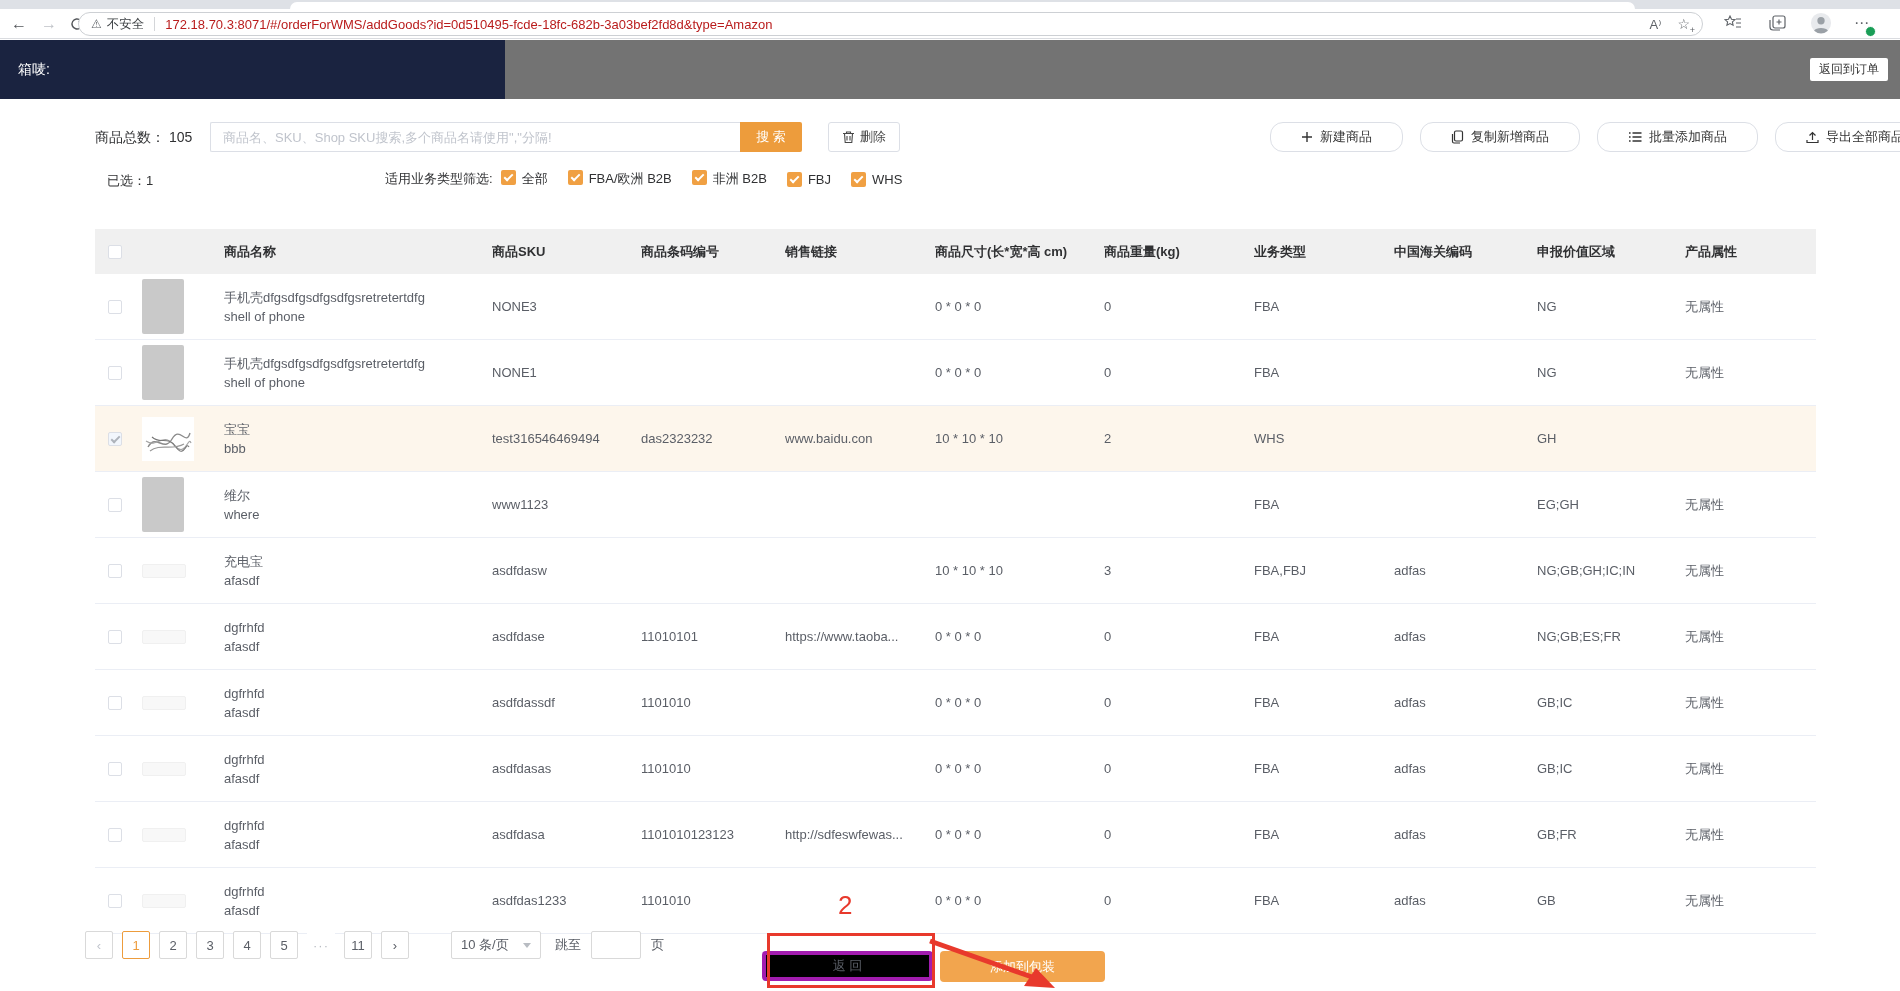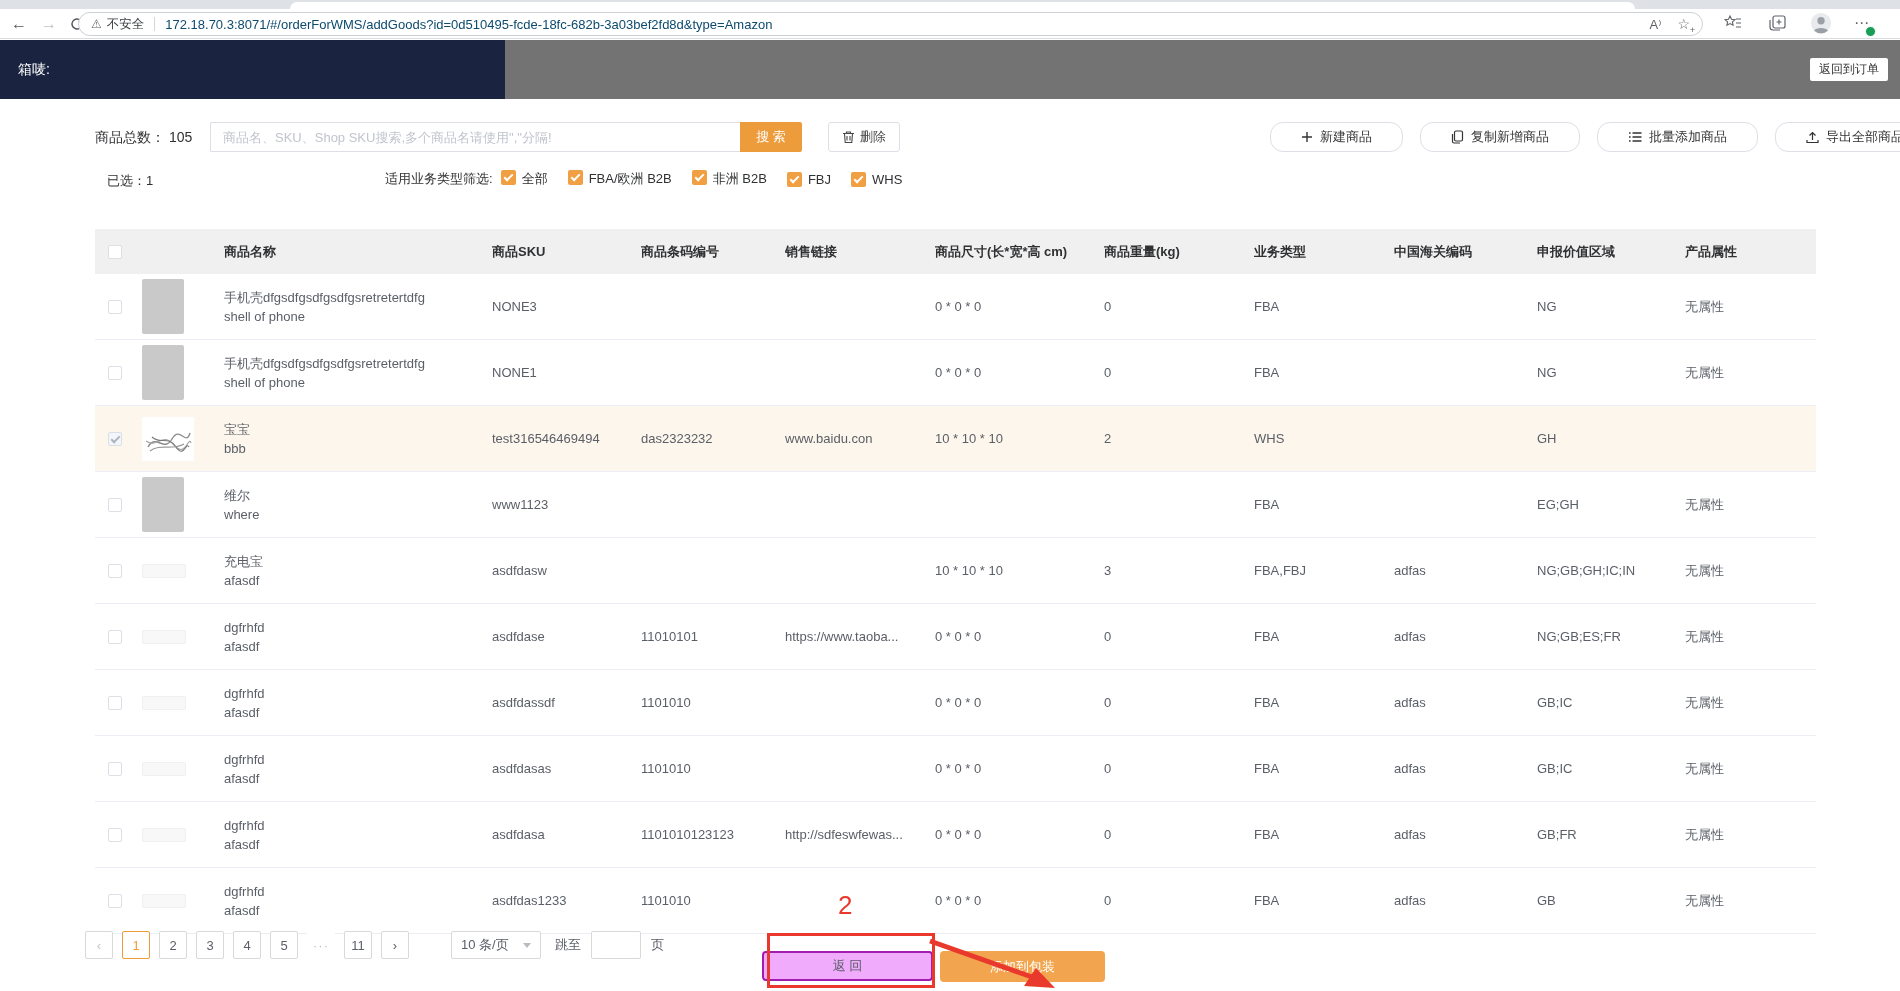--- a/index.html
+++ b/index.html
@@ -8,21 +8,21 @@
 
   
   .tabstrip{position:absolute;left:0;top:0;width:1900px;height:9px;background:#dee1e6;}
   .tab{position:absolute;left:290px;top:2px;width:1345px;height:7px;background:#fff;border-radius:8px 8px 0 0;}
   .btoolbar{position:absolute;left:0;top:9px;width:1900px;height:30px;background:#fff;border-bottom:1px solid #dadce0;box-sizing:border-box;}
   .nav-ic{position:absolute;top:3px;width:26px;height:24px;display:flex;align-items:center;justify-content:center;font-size:16px;color:#54575b;}
   .nav-ic.disabled{color:#bfc2c7;}
   .addr{position:absolute;left:78px;top:3px;width:1625px;height:24px;border:1px solid #cdd0d4;border-radius:13px;background:#fff;box-sizing:border-box;display:flex;align-items:center;padding:0 12px;font-size:12.5px;color:#3c4043;}
   .addr .warn{font-size:12px;color:#5f6368;margin-right:5px;}
   .addr .sep{width:1px;height:14px;background:#d4d6d9;margin:0 10px;}
-  .addr .url{font-size:13px;color:#0c4a6e;white-space:nowrap;}
+  .addr .url{font-size:13px;color:#b91c1c;white-space:nowrap;}
   .addr .right{margin-left:auto;display:flex;align-items:center;gap:16px;color:#5f6368;font-size:13px;}
   .addr .star{font-size:14px;position:relative;}
   .addr .star .plus{position:absolute;right:-5px;bottom:-3px;font-size:9px;color:#5f6368;}
   .chrome-right{position:absolute;top:3px;display:flex;align-items:center;gap:22px;}
   .ch-ic{width:22px;height:22px;display:flex;align-items:center;justify-content:center;color:#5f6368;}
   .more-dots{position:relative;font-size:15px;color:#5f6368;}
   .more-dots .badge{position:absolute;right:-7px;bottom:-5px;width:9px;height:9px;border-radius:50%;background:#1a9e57;border:1px solid #fff;}
 
   
   .appheader{position:absolute;left:0;top:40px;width:1900px;height:59px;background:#737373;}
@@ -74,21 +74,21 @@
   .pg.active{border-color:#ed9c3c;color:#ed9c3c;}
   .pg.dots{border:none;color:#b8bcc2;letter-spacing:1px;cursor:default;}
   .pg.prev{color:#c0c4cc;}
   .psize{width:90px;height:28px;margin-left:33px;border:1px solid #d9d9d9;border-radius:2px;background:#fff;display:flex;align-items:center;justify-content:space-between;padding:0 9px;box-sizing:border-box;cursor:pointer;}
   .caret{width:0;height:0;border-left:4px solid transparent;border-right:4px solid transparent;border-top:5px solid #b8bcc2;}
   .jump-label{margin-left:14px;}
   .jump-input{width:50px;height:28px;margin-left:10px;border:1px solid #d9d9d9;border-radius:2px;box-sizing:border-box;outline:none;font-family:inherit;text-align:center;}
   .page-unit{margin-left:10px;}
 
   
-  .return-btn{position:absolute;left:762px;top:951px;width:171px;height:30px;background:#f0abfc;border:2px solid #a21caf;border-radius:4px;font-size:13px;color:#5a5e66;display:flex;align-items:center;justify-content:center;cursor:pointer;box-sizing:border-box;}
+  .return-btn{position:absolute;left:762px;top:951px;width:171px;height:30px;background:#000000;border:4px solid #a21caf;border-radius:4px;font-size:13px;color:#5a5e66;display:flex;align-items:center;justify-content:center;cursor:pointer;box-sizing:border-box;}
   .add-btn{position:absolute;left:940px;top:951px;width:165px;height:31px;background:#f2a54e;border:none;border-radius:4px;color:#fff;font-size:13px;display:flex;align-items:center;justify-content:center;cursor:pointer;}
   .anno-rect{position:absolute;left:767px;top:933px;width:162px;height:49px;border:3px solid #e8392c;z-index:6;pointer-events:none;}
   .anno-num{position:absolute;left:838px;top:890px;font-size:26px;color:#e8392c;z-index:6;}
   .anno-arrow{position:absolute;left:900px;top:930px;z-index:7;pointer-events:none;}
 </style>
 </head>
 <body>
 
 <div class="page">
 

